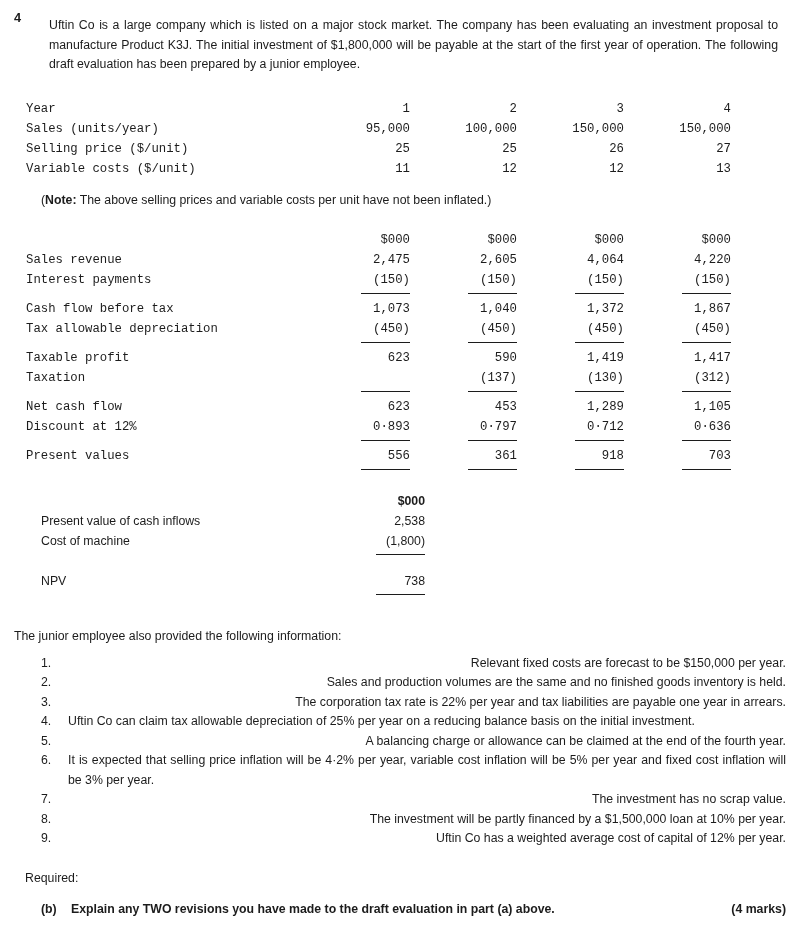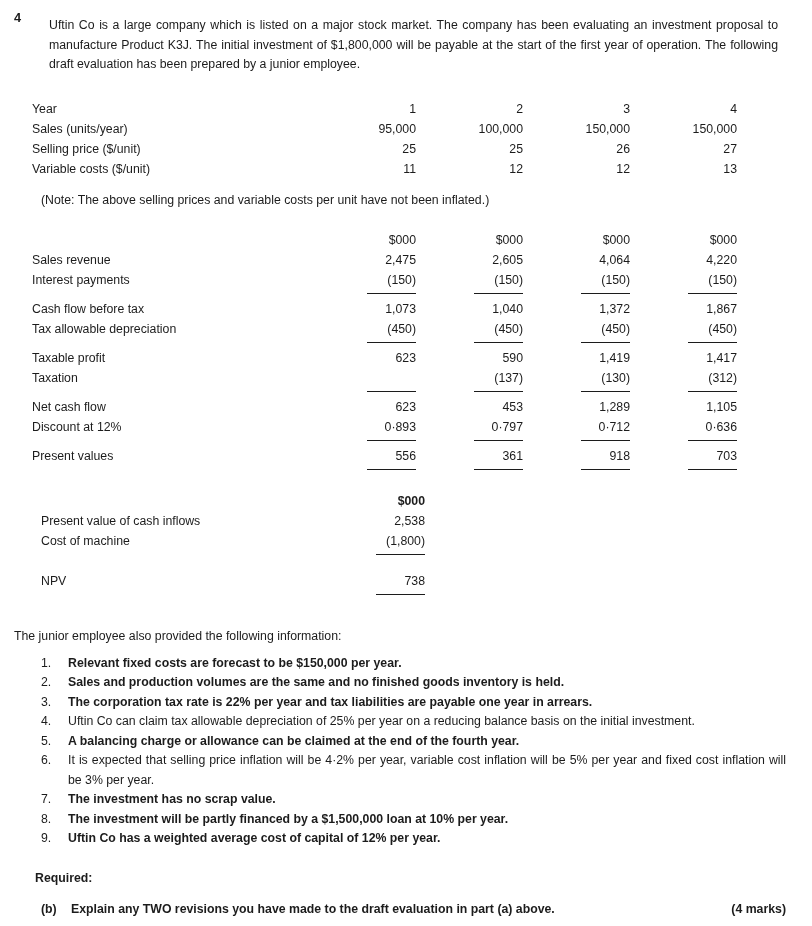--- a/index.html
+++ b/index.html
@@ -42,22 +42,23 @@
   }
   .para {
     text-align: justify;
     line-height: 19.5px;
     margin: 8px;
   }
 
   
   .tbl {
     border-collapse: collapse;
-    margin-left: 18px;
+    margin-left: 12px;
     table-layout: fixed;
+    font-family: Liberation Mono, monospace;
   }
   .tbl td, .tbl th {
     padding: 0;
     margin: 0;
     font-weight: normal;
     font-size: 12.3px;
     line-height: 20px;
     height: 20px;
     vertical-align: bottom;
     white-space: nowrap;
@@ -90,21 +91,21 @@
     height: 0;
     vertical-align: top;
     margin-top: 3px;
   }
 
   
   .note {
     margin-left: 27px;
     line-height: 19.5px;
   }
-  .note b { font-weight: normal; }
+  .note b { font-weight: bold; }
 
   
   .npv {
     border-collapse: collapse;
     margin-left: 27px;
     table-layout: fixed;
   }
   .npv td {
     padding: 0;
     font-size: 12.3px;
@@ -130,26 +131,26 @@
     line-height: 19.5px;
   }
   .olist .ix {
     flex: 0 0 27px;
     width: 27px;
   }
   .olist .tx {
     flex: 1 1 auto;
     text-align: justify;
   }
-  .olist li.nojust .tx { text-align: left; font-weight: bold; }
+  .olist li.nojust .tx { text-align: right; }
 
   
   .required {
-    margin-left: 21px;
-    font-weight: bold;
+    margin-left: 11px;
+    font-weight: normal;
     line-height: 19.5px;
   }
   .breq {
     margin-left: 27px;
     display: flex;
     align-items: flex-start;
     font-weight: bold;
     line-height: 19.5px;
     max-width: 745px;
   }

